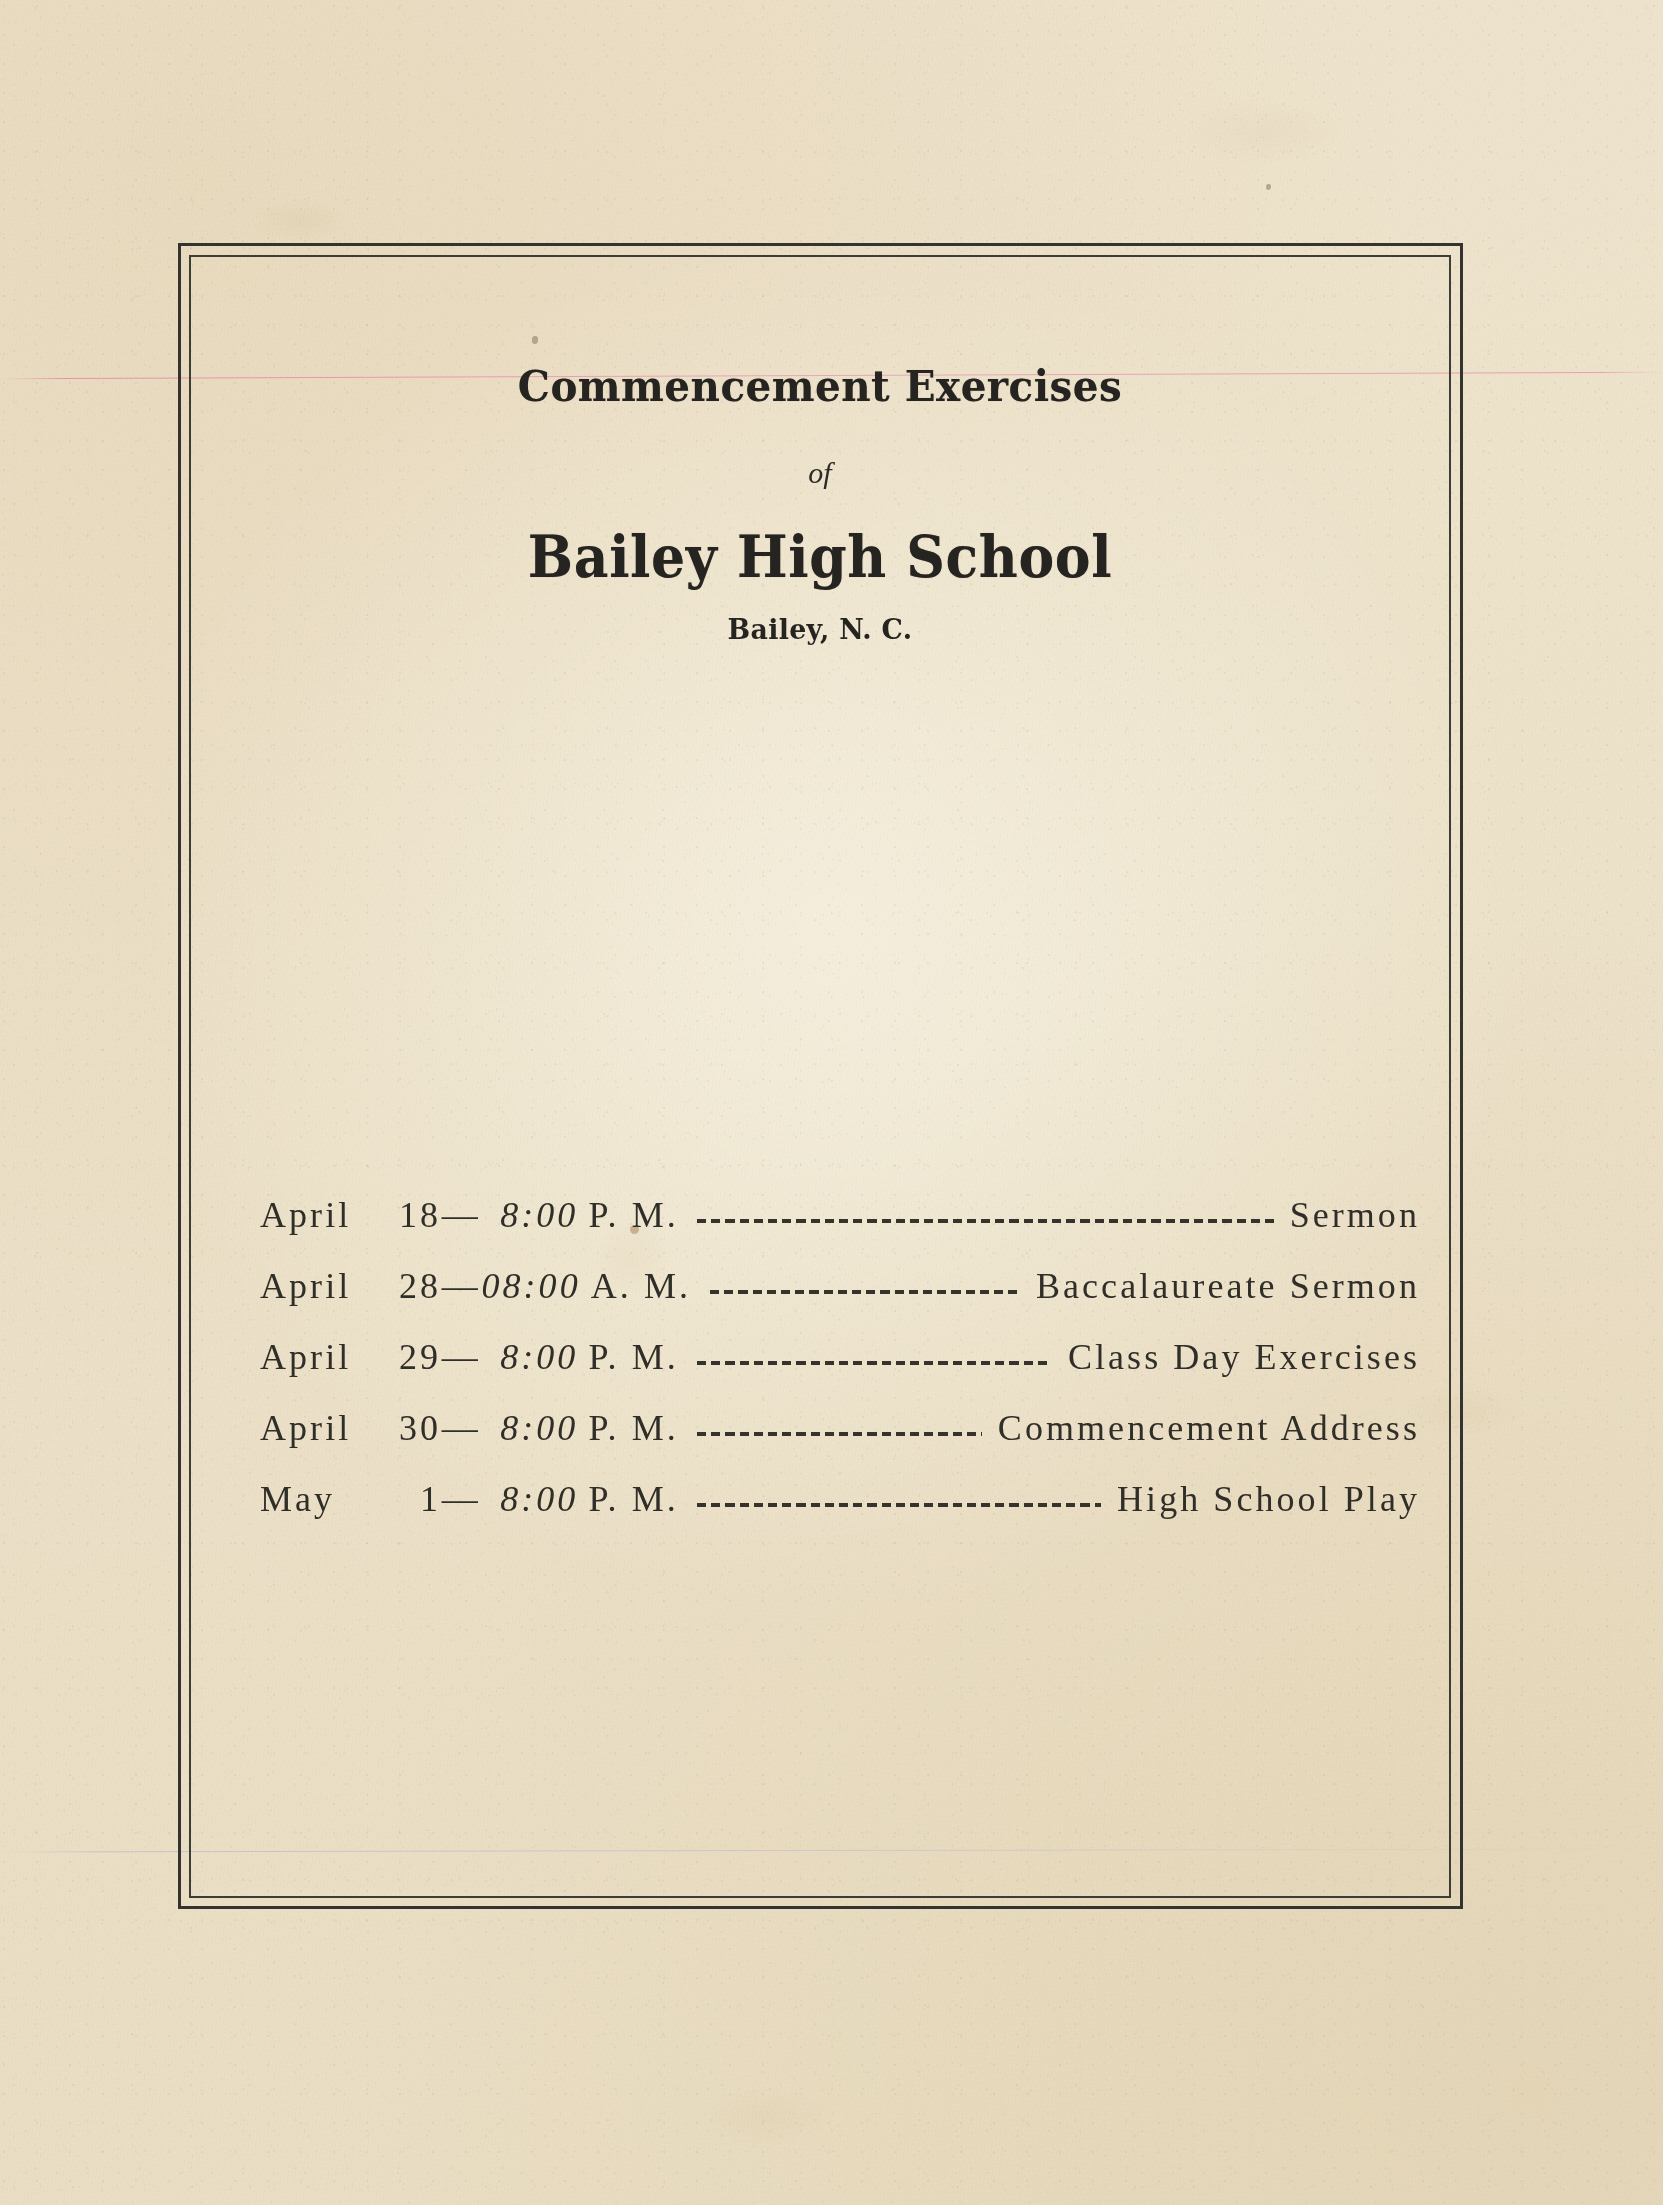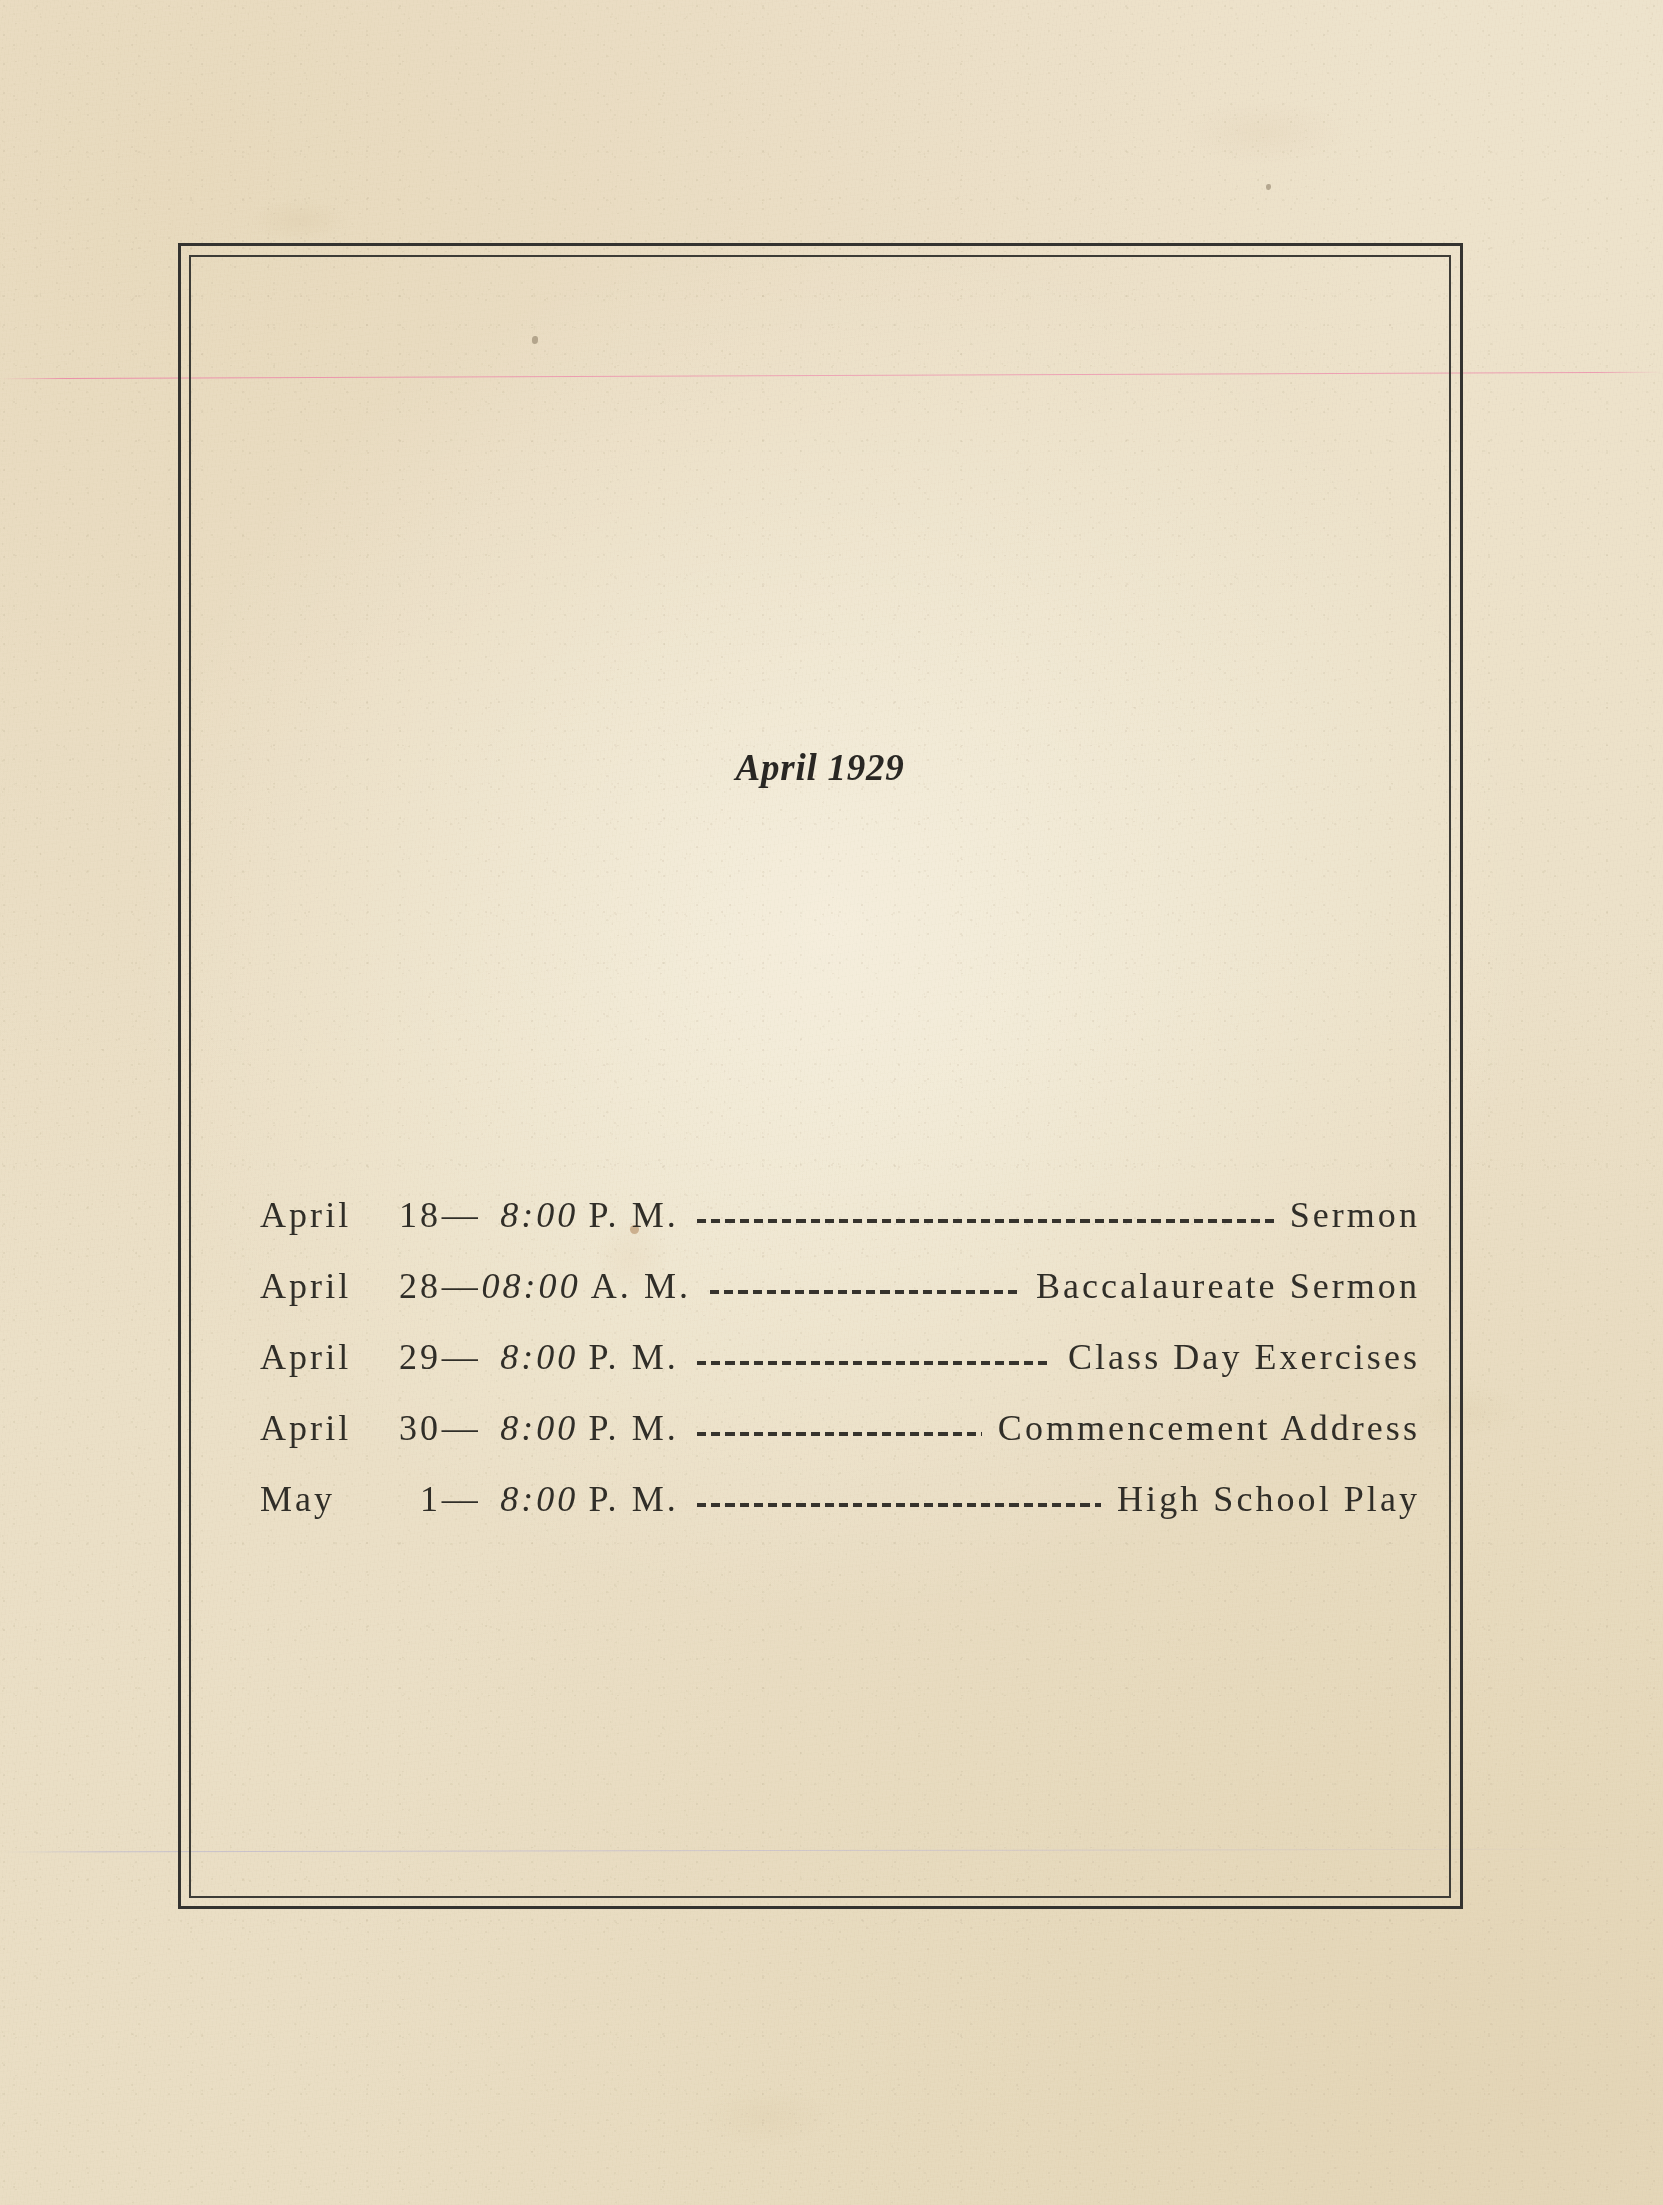--- a/index.html
+++ b/index.html
@@ -290,22 +290,30 @@
   <div class="rustdot"></div>
 
   <div class="scanline pink"></div>
   <div class="scanline lavender"></div>
 
   <div class="border-outer"></div>
   <div class="border-inner"></div>
 
   <div class="content">
 
-
-    <div class="date-line">April 1929</div>
+    <div class="masthead">
+      <div class="blackletter title-line">Commencement Exercises</div>
+
+      <div class="of-line">of</div>
+
+      <div class="blackletter school-line">Bailey High School</div>
+
+      <div class="blackletter place-line">Bailey, N. C.</div>
+    </div>
+
 
     <div class="schedule">
 
       <div class="sched-row">
         <span class="sched-date">April</span>
         <span class="sched-daynum">18</span>
         <span class="sched-dash">—</span>
         <span class="sched-time">8:00</span>
         <span class="sched-ampm">P. M.</span>
         <span class="sched-leader"></span>

